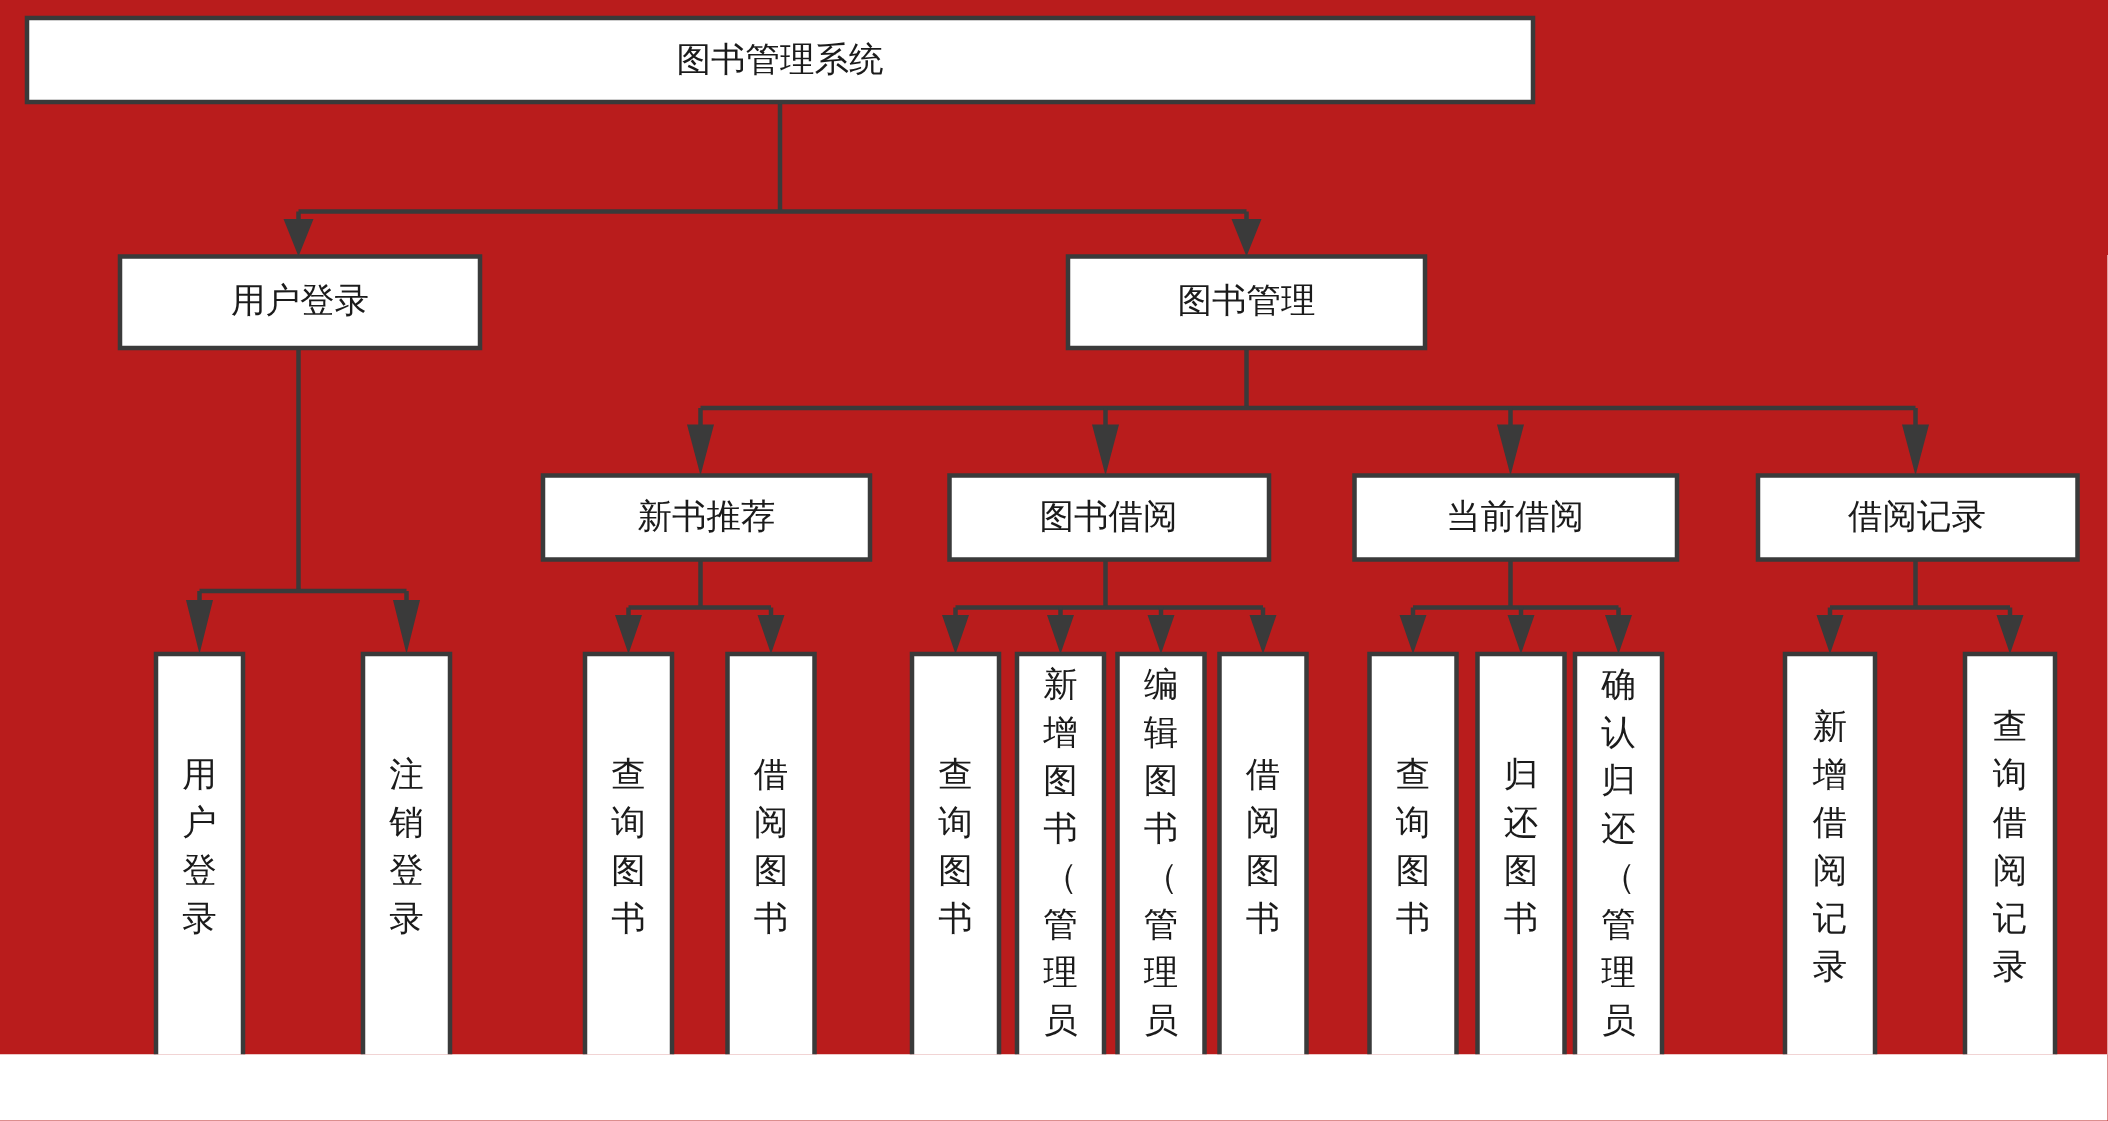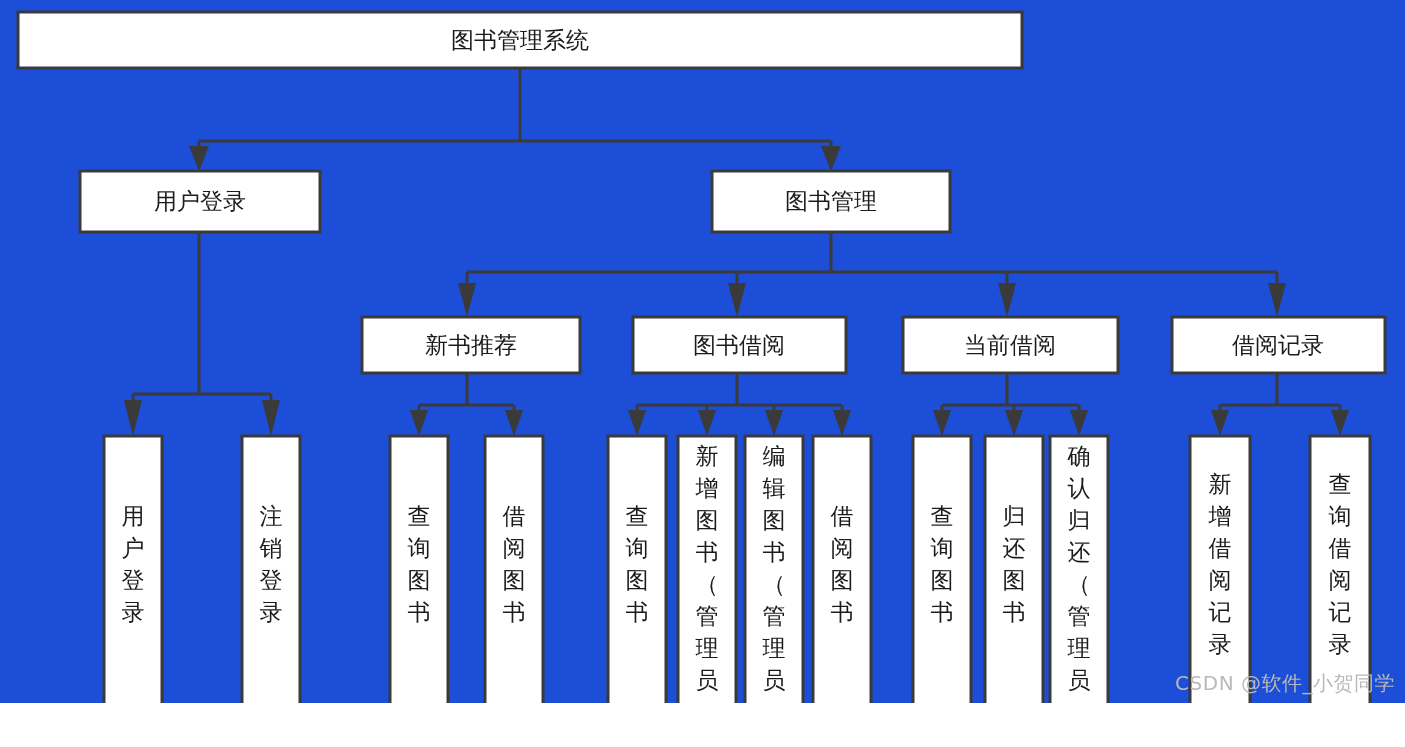--- a/index.html
+++ b/index.html
@@ -7,21 +7,21 @@
     padding: 0;
     background: #ffffff;
   }
   body {
     font-family: "DejaVu Sans", "Liberation Sans", sans-serif;
   }
   #diagram-root {
     position: relative;
     width: 1405px;
     height: 703px;
-    background: #1d4ed8;
+    background: #b91c1c;
     overflow: hidden;
   }
   svg#flowchart {
     position: absolute;
     left: 0;
     top: 0;
     width: 1405px;
     height: 747px;
     display: block;
   }
@@ -231,14 +231,13 @@
         <text class="node-label-v" x="1220" y="492"><tspan x="1220" y="492">新</tspan><tspan x="1220" y="524">增</tspan><tspan x="1220" y="556">借</tspan><tspan x="1220" y="588">阅</tspan><tspan x="1220" y="620">记</tspan><tspan x="1220" y="652">录</tspan></text>
       </g>
 
       <g>
         <rect class="node-rect" x="1310" y="436" width="60" height="305"></rect>
         <text class="node-label-v" x="1340" y="492"><tspan x="1340" y="492">查</tspan><tspan x="1340" y="524">询</tspan><tspan x="1340" y="556">借</tspan><tspan x="1340" y="588">阅</tspan><tspan x="1340" y="620">记</tspan><tspan x="1340" y="652">录</tspan></text>
       </g>
     </g>
   </svg>
 
-  <div class="watermark-text">CSDN @软件_小贺同学</div>
 </div>
 
 </body></html>

